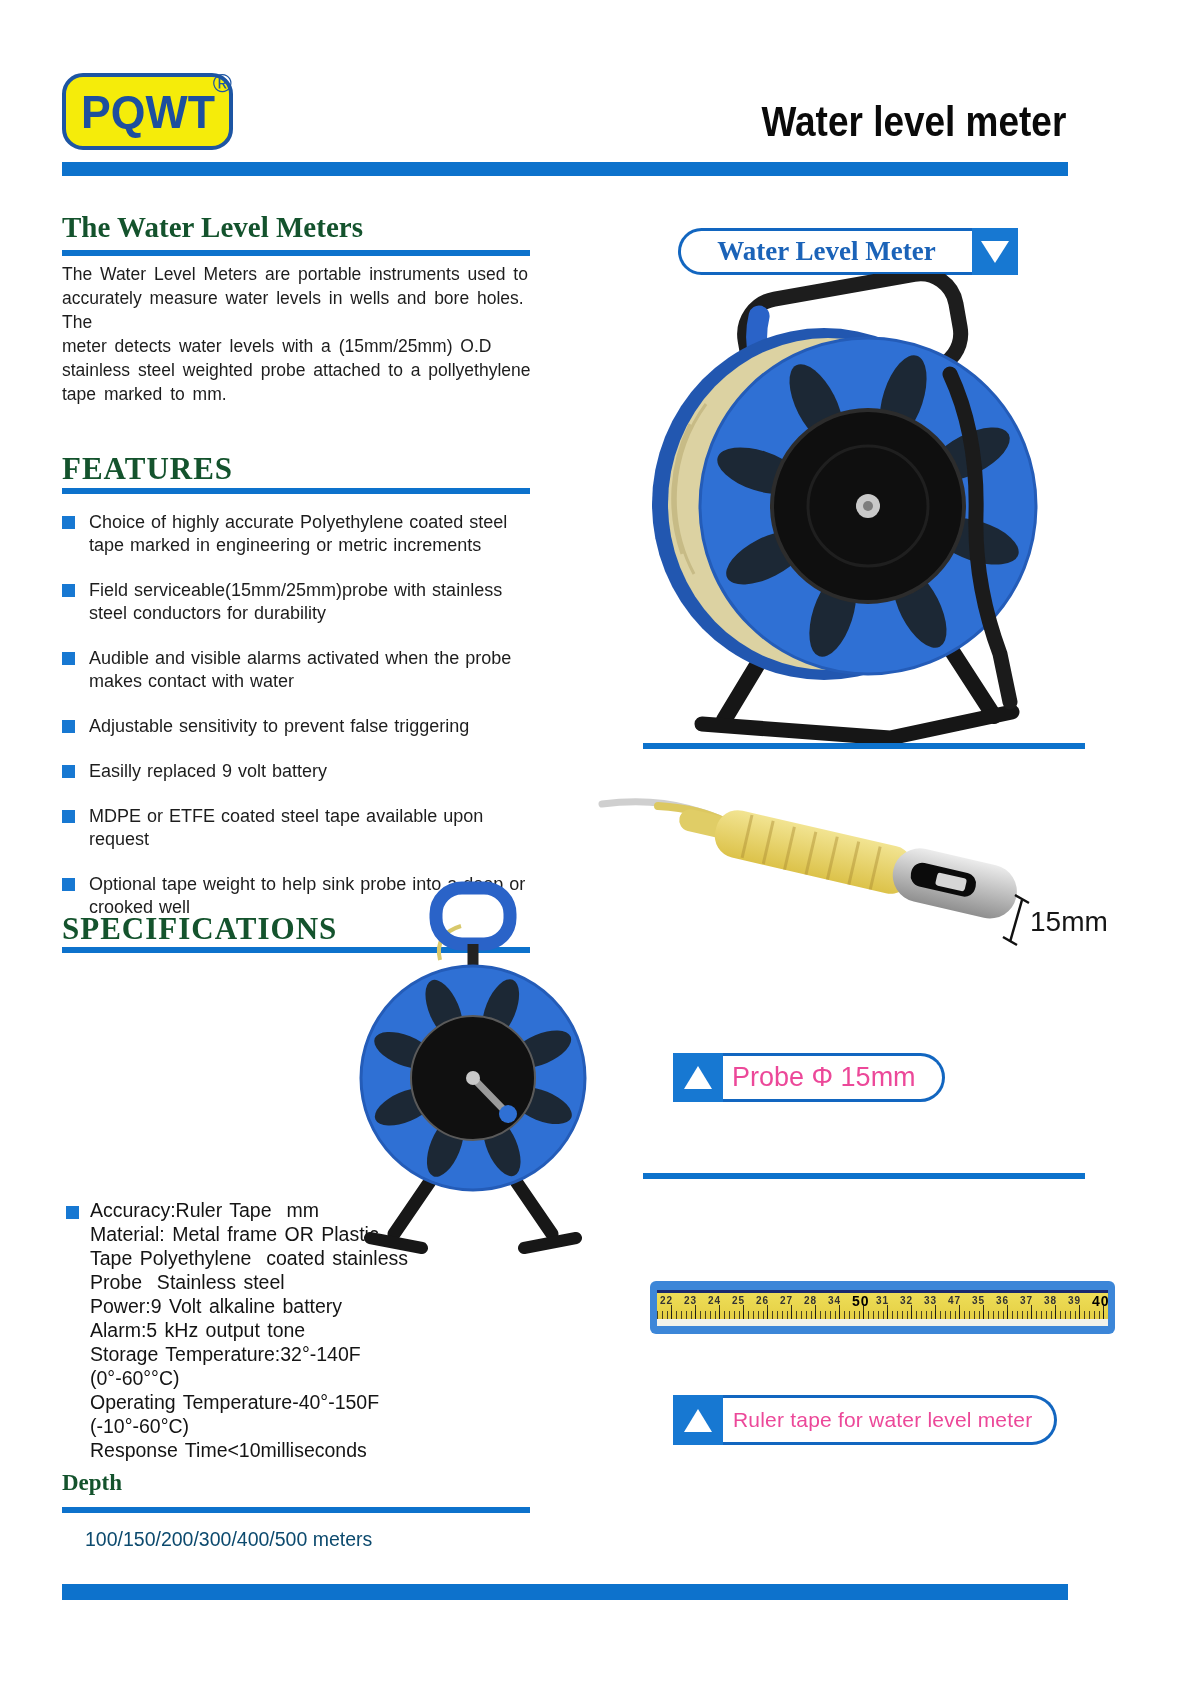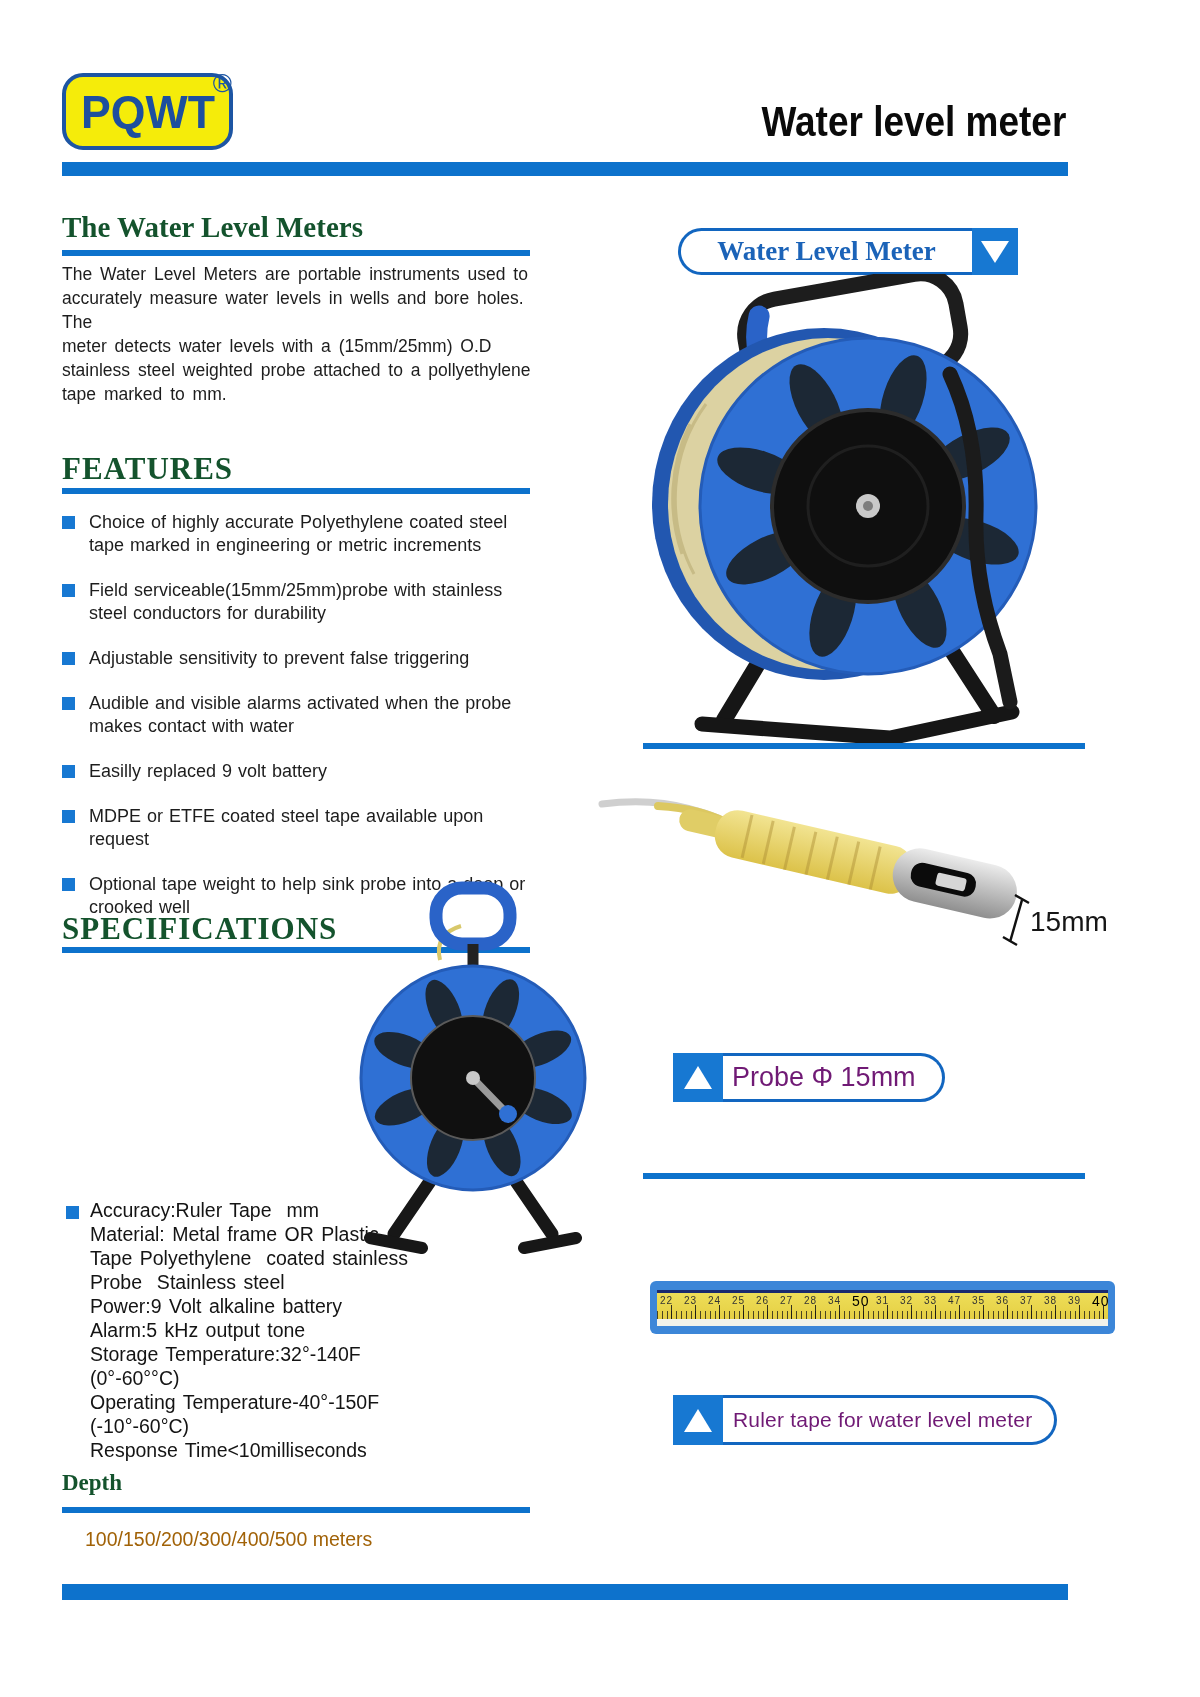--- a/index.html
+++ b/index.html
@@ -36,42 +36,42 @@
   #features-list{position:absolute;left:62px;top:511px;width:490px;margin:0;padding:0;list-style:none;}
   #features-list li{position:relative;padding-left:27px;margin-bottom:22px;font-size:18px;
                     line-height:23px;white-space:pre-line;word-spacing:1px;color:#1d1d1d;}
   .bullet{position:absolute;left:0;top:5px;width:13px;height:13px;background:#1778d2;}
   #spec-size{position:absolute;left:85px;top:1000px;font-size:19.5px;line-height:28px;
              color:#141414;white-space:pre-wrap;word-spacing:2px;}
   #spec-detail-wrap{position:absolute;left:66px;top:1198px;width:360px;}
   #spec-detail-wrap .bullet{top:8px;}
   #spec-detail{margin-left:24px;font-size:19.5px;line-height:24px;color:#141414;
                white-space:pre-wrap;word-spacing:2px;}
-  #depth-value{position:absolute;left:85px;top:1528px;font-size:19.5px;color:#a16207;}
+  #depth-value{position:absolute;left:85px;top:1528px;font-size:19.5px;color:#0c4a6e;}
 
   
   .divider{position:absolute;left:643px;width:442px;height:6px;background:#0d72cc;}
   #divider-1{top:743px}#divider-2{top:1173px}
 
   #product-badge{position:absolute;left:678px;top:228px;height:47px;display:flex;}
   #product-badge .pb-text{width:294px;height:47px;box-sizing:border-box;background:#fff;
         border:3px solid #1266c0;border-right:none;border-radius:25px 0 0 25px;
         display:flex;align-items:center;justify-content:center;
         font-family:"Liberation Serif",serif;font-weight:bold;font-size:27px;color:#1b63b8;}
   #product-badge .pb-arrow{width:46px;height:47px;background:#1778d2;
         display:flex;align-items:center;justify-content:center;}
   .tri-down{width:0;height:0;border-left:14px solid transparent;border-right:14px solid transparent;
             border-top:22px solid #fff;}
   .tri-up{width:0;height:0;border-left:14px solid transparent;border-right:14px solid transparent;
           border-bottom:23px solid #fff;}
 
   .arrow-badge{position:absolute;display:flex;}
   .arrow-badge .sq{width:50px;background:#1778d2;display:flex;align-items:center;justify-content:center;}
   .arrow-badge .pill{box-sizing:border-box;background:#fff;border:3px solid #1266c0;border-left:none;
-        border-radius:0 25px 25px 0;display:flex;align-items:center;color:#701a75;}
+        border-radius:0 25px 25px 0;display:flex;align-items:center;color:#ec4899;}
   #probe-badge{left:673px;top:1053px;height:49px;}
   #probe-badge .sq{height:49px;}
   #probe-badge .pill{height:49px;font-size:27px;padding:0 26px 0 9px;}
   #ruler-badge{left:673px;top:1395px;height:58px;}
   #ruler-badge .sq{height:50px;}
   #ruler-badge .pill{height:50px;font-size:21px;padding:0 22px 0 10px;letter-spacing:.2px;}
 
   .photo{position:absolute;}
   #probe-dim-label{position:absolute;left:1030px;top:906px;font-size:28px;color:#161616;}
 
@@ -79,21 +79,21 @@
   #ruler{position:absolute;left:650px;top:1281px;width:465px;height:53px;background:#3c86d8;
          border-radius:6px;}
   #ruler-band{position:absolute;left:7px;right:7px;top:9px;height:36px;box-sizing:border-box;
          background:linear-gradient(#eedd58,#e2cc3e);border-top:3px solid #1a2a6e;}
   #ruler-white{position:absolute;left:0;right:0;bottom:0;height:7px;background:#f2f2ea;}
   #ruler-mm{position:absolute;left:0;right:0;bottom:7px;height:8px;opacity:.75;
          background:repeating-linear-gradient(90deg,#141414 0 1px,transparent 1px 4.8px);}
   #ruler-cm{position:absolute;left:0;right:0;bottom:7px;height:14px;opacity:.85;
          background:repeating-linear-gradient(90deg,#141414 0 1px,transparent 1px 24px);
          background-position:14px 0;}
-  .rnum{position:absolute;top:2px;font-size:10px;font-weight:normal;color:#333;letter-spacing:1px;}
+  .rnum{position:absolute;top:2px;font-size:10px;font-weight:bold;color:#333;letter-spacing:1px;}
   .rnum.big{font-size:14px;top:0;color:#000;}
 </style>
 </head>
 <body>
 
 <div class="page">
 
   <div class="logo">
     <span class="logo-text">PQWT</span>
     <span class="reg">®</span>
@@ -109,23 +109,23 @@
 stainless steel weighted probe attached to a pollyethylene
 tape marked to mm.</div>
 
   <div class="section-heading" id="features-heading">FEATURES</div>
   <div class="rule" id="features-rule"></div>
   <ul id="features-list">
     <li><span class="bullet"></span><span>Choice of highly accurate Polyethylene coated steel
 tape marked in engineering or metric increments</span></li>
     <li><span class="bullet"></span><span>Field serviceable(15mm/25mm)probe with stainless
 steel conductors for durability</span></li>
-    <li><span class="bullet"></span><span>Adjustable sensitivity to prevent false triggering</span></li>
     <li><span class="bullet"></span><span>Audible and visible alarms activated when the probe
 makes contact with water</span></li>
+    <li><span class="bullet"></span><span>Adjustable sensitivity to prevent false triggering</span></li>
     <li><span class="bullet"></span><span>Easilly replaced 9 volt battery</span></li>
     <li><span class="bullet"></span><span>MDPE or ETFE coated steel tape available upon
 request</span></li>
     <li><span class="bullet"></span><span>Optional tape weight to help sink probe into a deep or
 crooked well</span></li>
   </ul>
 
   <div class="section-heading" id="specs-heading">SPECIFICATIONS</div>
   <div class="rule" id="specs-rule"></div>
   <div id="spec-detail-wrap">

